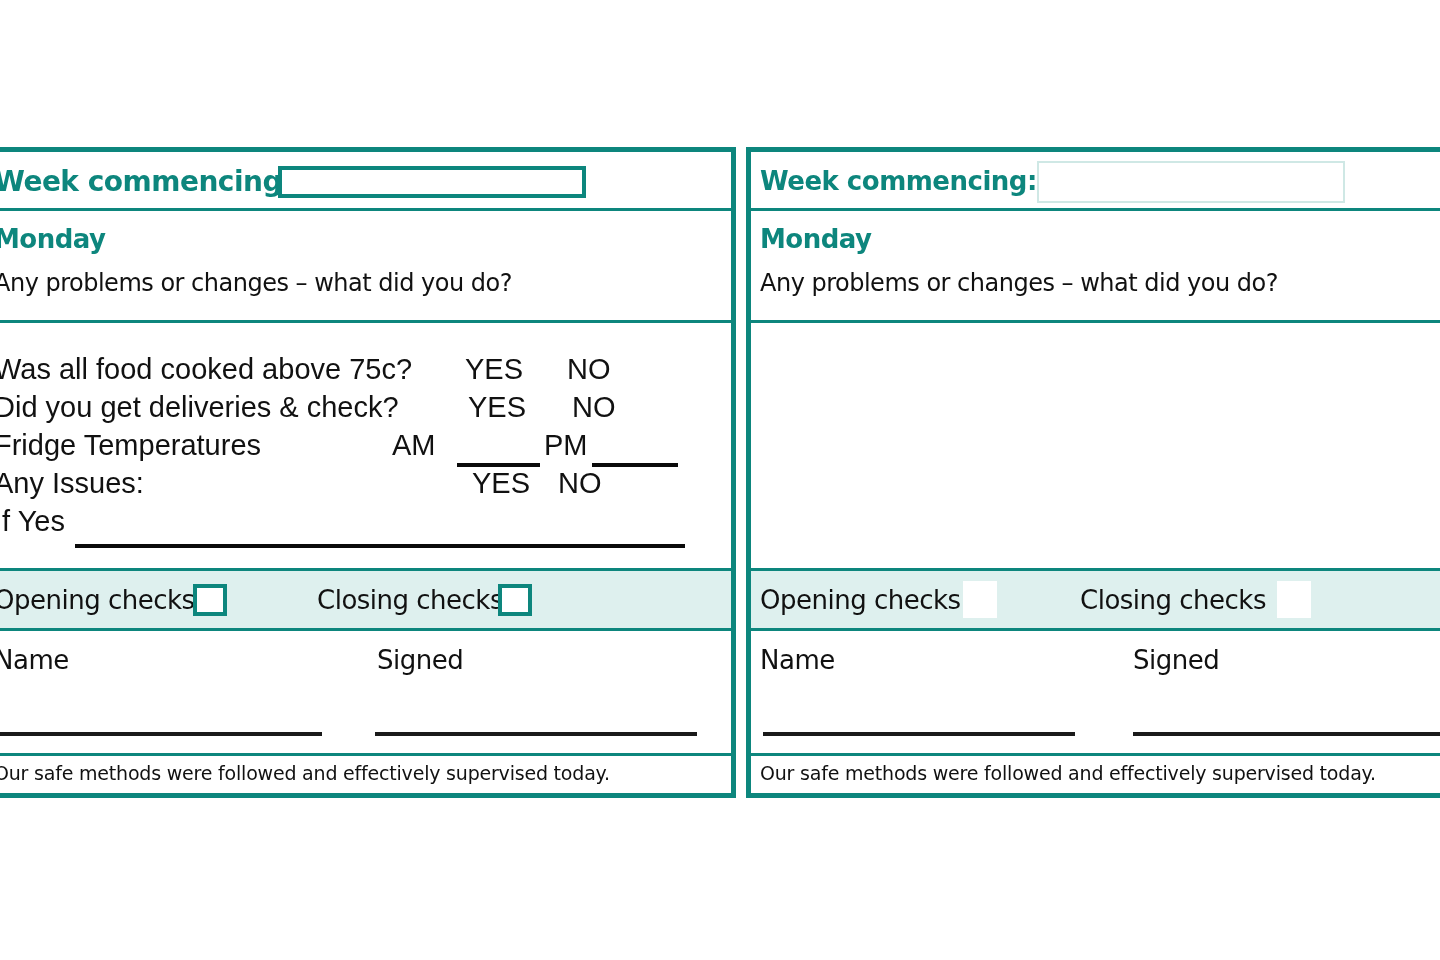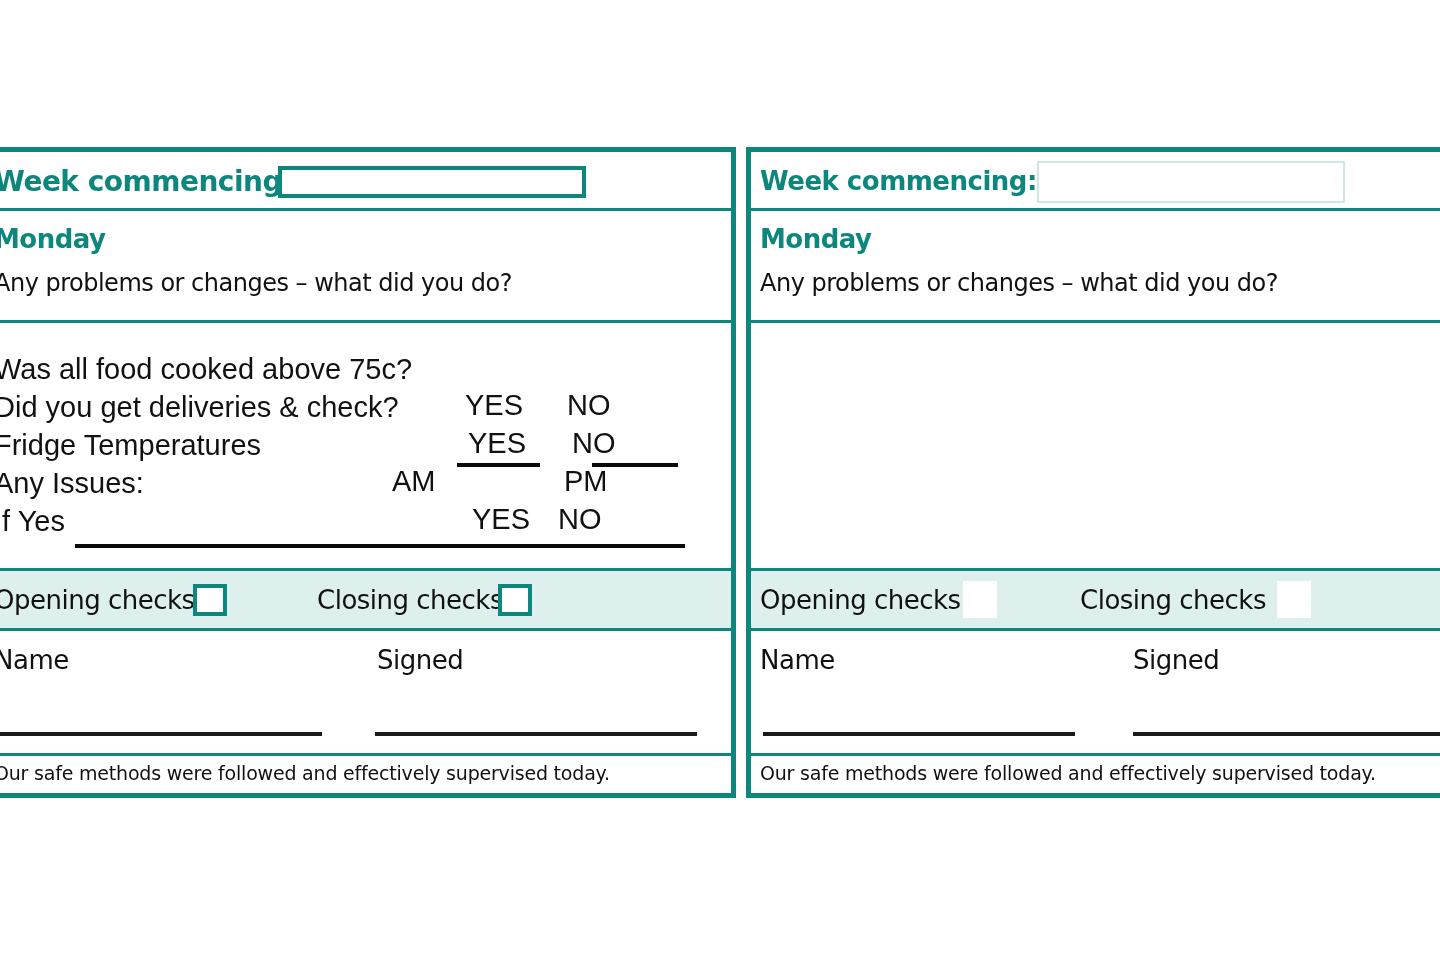--- a/index.html
+++ b/index.html
@@ -38,21 +38,21 @@
   .panel-left  .wc-box{left:320px;top:14px;width:308px;height:32px;border:4px solid var(--teal);}
   .panel-right .wc-box{left:286px;top:9px;width:308px;height:42px;border:2px solid var(--lightbox);}
 
   .day-heading{color:var(--teal);font-weight:bold;font-size:26px;
     letter-spacing:-0.5px;margin-top:13px;}
   .problems{font-size:24px;letter-spacing:-0.5px;margin-top:15px;}
 
   .qline{position:absolute;left:0;right:0;height:38px;
     font-family:"Liberation Sans",sans-serif;font-size:29px;line-height:38px;}
   .qline .qtext{position:absolute;left:36px;white-space:nowrap;}
-  .qline .opt{position:absolute;white-space:nowrap;margin-top:36px;}
+  .qline .opt{position:absolute;white-space:nowrap;}
   .uline{position:absolute;height:4px;background:#0a0a0a;}
 
   .checks-label{font-size:26px;letter-spacing:-0.5px;line-height:58px;
     display:inline-block;}
   .checkbox{position:absolute;background:#fff;}
   .panel-left  .checkbox{width:34px;height:32px;border:4px solid var(--teal);top:13px;}
   .panel-right .checkbox{width:34px;height:37px;border:none;top:10px;}
 
   .name-label,.signed-label{position:absolute;top:14px;font-size:26px;letter-spacing:-0.5px;}
   .sig-line{position:absolute;top:101px;height:4px;background:#1a1a1a;}
@@ -84,21 +84,21 @@
       </div>
       <div class="qline" style="top:65px">
         <span class="qtext">Did you get deliveries &amp; check?</span>
         <span class="opt" style="left:510px">YES</span>
         <span class="opt" style="left:614px">NO</span>
       </div>
       <div class="qline" style="top:103px">
         <span class="qtext">Fridge Temperatures</span>
         <span class="opt" style="left:434px">AM</span>
         <span class="uline" style="left:499px;width:83px;bottom:-3px"></span>
-        <span class="opt" style="left:606px">PM</span>
+        <span class="opt" style="left:586px">PM</span>
         <span class="uline" style="left:634px;width:86px;bottom:-3px"></span>
       </div>
       <div class="qline" style="top:141px">
         <span class="qtext">Any Issues:</span>
         <span class="opt" style="left:514px">YES</span>
         <span class="opt" style="left:600px">NO</span>
       </div>
       <div class="qline" style="top:179px">
         <span class="qtext">If Yes</span>
         <span class="uline" style="left:117px;width:610px;bottom:-8px"></span>

